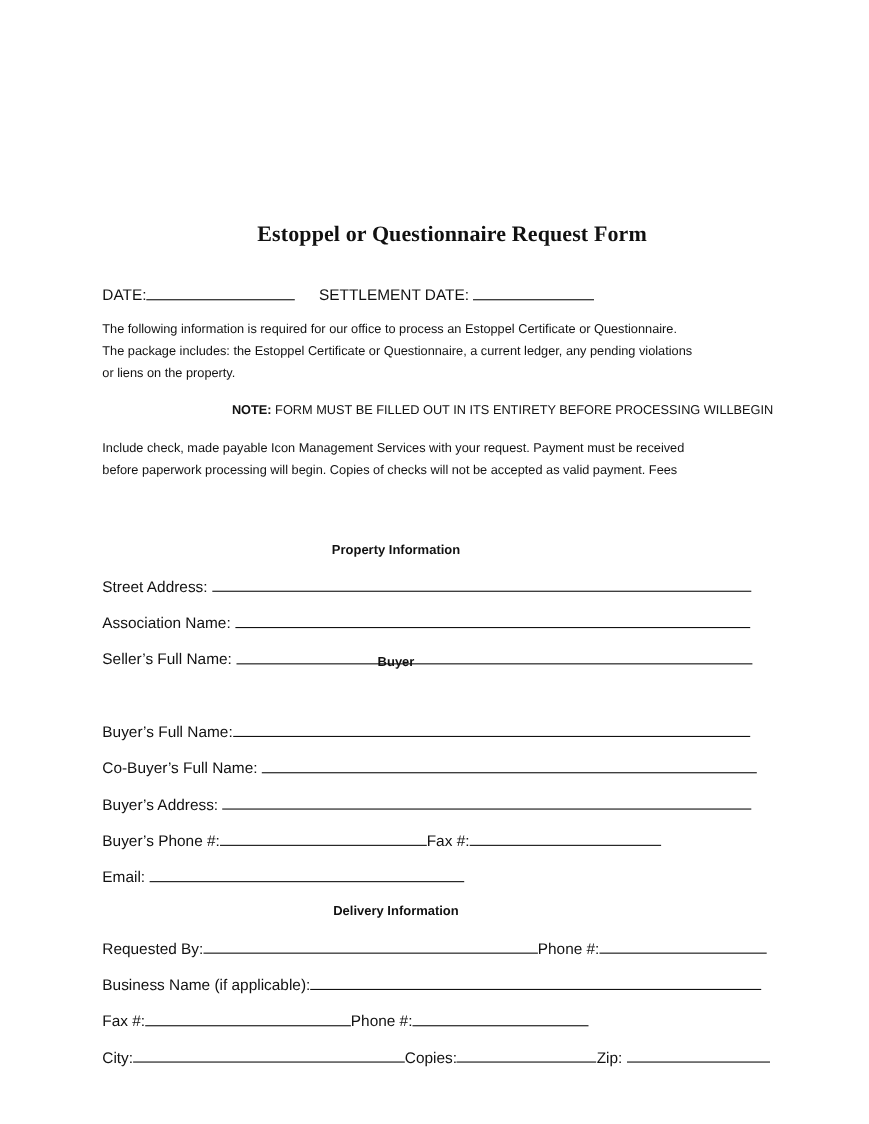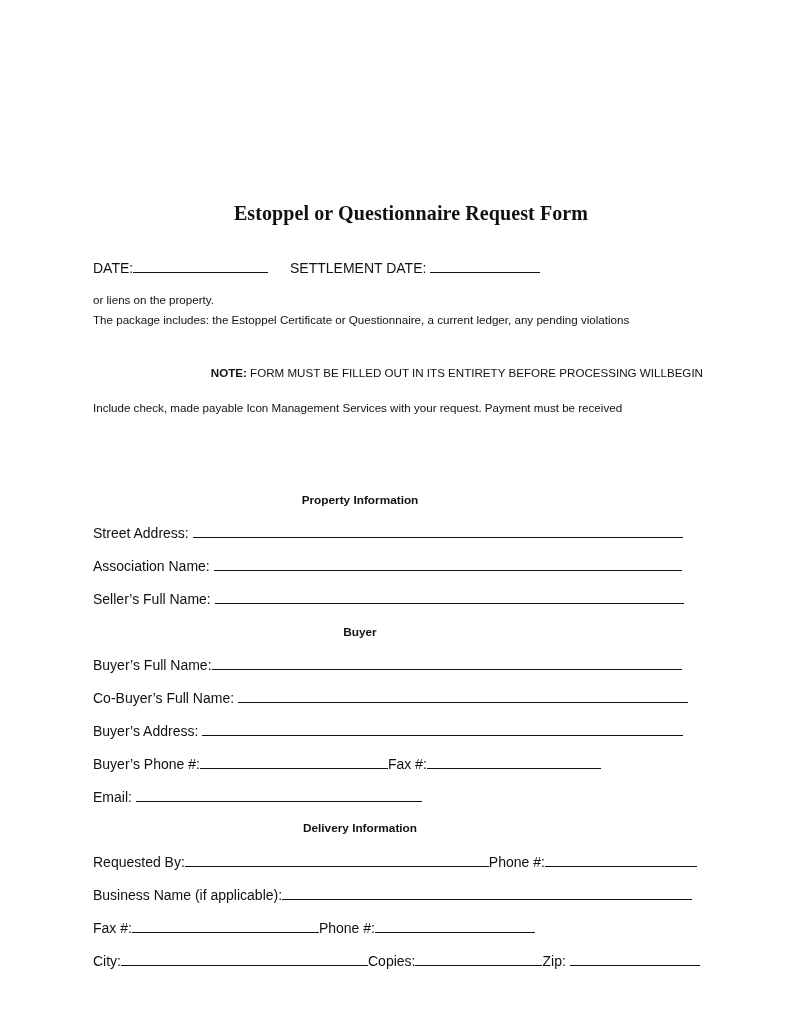--- a/index.html
+++ b/index.html
@@ -17,48 +17,50 @@
 <div class="title">Estoppel or Questionnaire Request Form</div>
 
 <div class="row" style="top:261px;">
   <span>DATE:</span><span class="fld" style="width:135px;"></span>
   <span style="display:inline-block;width:14px;"></span>
   <span>SETTLEMENT DATE:</span>
   <span class="fld" style="width:110px;"></span>
 </div>
 
 <div class="para" style="top:290px;">
+  <div>The following information is required for our office to process an Estoppel Certificate or Questionnaire.</div>
+  <div>The package includes: the Estoppel Certificate or Questionnaire, a current ledger, any pending violations</div>
   <div>or liens on the property.</div>
-  <div>The package includes: the Estoppel Certificate or Questionnaire, a current ledger, any pending violations</div>
 </div>
 
 <div class="para note" style="top:363px;text-align:right;">
   <b>NOTE:</b><span> FORM MUST BE FILLED OUT IN ITS ENTIRETY BEFORE PROCESSING WILLBEGIN</span>
 </div>
 
 <div class="para" style="top:398px;">
   <div>Include check, made payable Icon Management Services with your request. Payment must be received</div>
+  <div>before paperwork processing will begin. Copies of checks will not be accepted as valid payment. Fees</div>
 </div>
 
 <div class="sec" style="top:493px;">Property Information</div>
 
 <div class="row" style="top:526px;">
   <span>Street Address:</span>
   <span class="fld" style="width:490px;"></span>
 </div>
 <div class="row" style="top:559px;">
   <span>Association Name:</span>
   <span class="fld" style="width:468px;"></span>
 </div>
 <div class="row" style="top:592px;">
   <span>Seller’s Full Name:</span>
   <span class="fld" style="width:469px;"></span>
 </div>
 
-<div class="sec" style="top:625px;">Buyer</div>
+<div class="sec" style="top:594px;">Buyer</div>
 
 <div class="row" style="top:658px;">
   <span>Buyer’s Full Name:</span><span class="fld" style="width:470px;"></span>
 </div>
 <div class="row" style="top:691px;">
   <span>Co-Buyer’s Full Name:</span>
   <span class="fld" style="width:450px;"></span>
 </div>
 <div class="row" style="top:724px;">
   <span>Buyer’s Address:</span>

